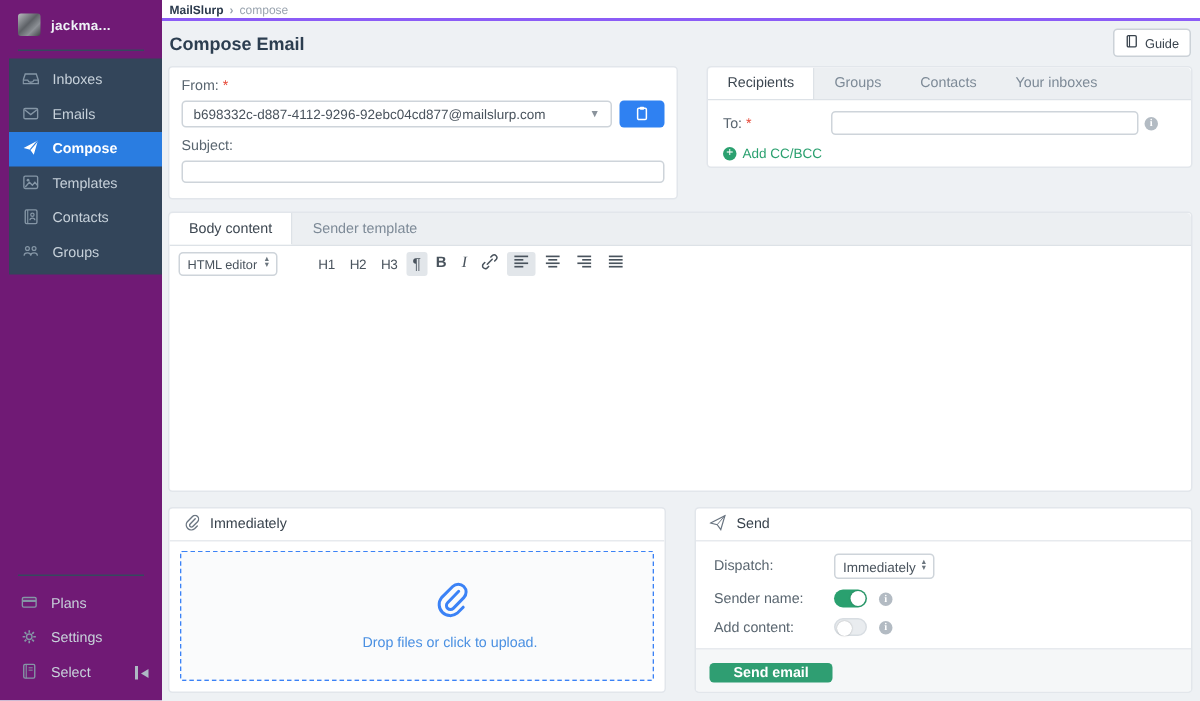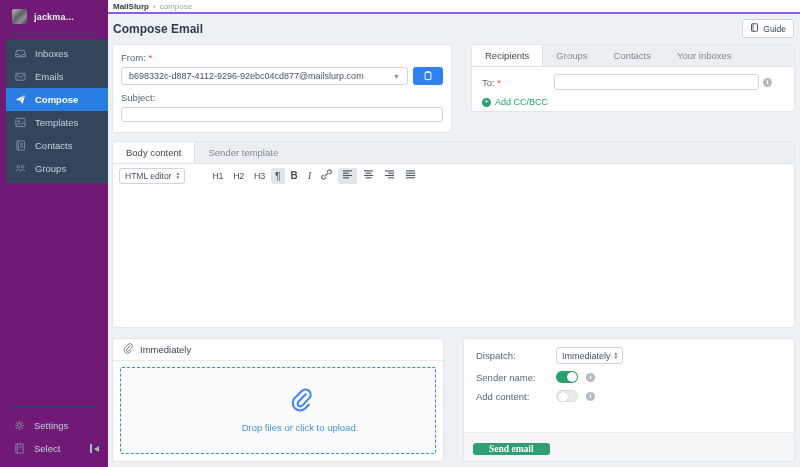--- a/index.html
+++ b/index.html
@@ -112,21 +112,21 @@
   .sm-select { height:17px; padding:0 5px; gap:4px; font-size:9px; }
   .toggle { width:22px; height:12px; border-radius:6px; position:relative; margin-right:8px; cursor:pointer; }
   .toggle.on { background:#2aa06f; }
   .toggle.off { background:#e9ecef; border:1px solid #d8dde2; }
   .knob { position:absolute; top:1px; width:10px; height:10px; border-radius:50%; background:#fff;
           box-shadow:0 0 1px rgba(0,0,0,.35); }
   .toggle.on .knob { right:1px; }
   .toggle.off .knob { left:0.5px; top:0.5px; }
   .cfoot { margin-top:auto; background:#f5f7f8; border-top:1px solid #e7eaee; padding:5px 9px; }
   .sendbtn { background:#2f9e72; color:#fff; border:none; border-radius:3px; font-size:9.5px;
-             font-weight:bold; padding:1px 16px; cursor:pointer;font-family:Liberation Serif, serif; }
+             font-weight:bold; padding:1px 16px; cursor:pointer; }
 </style>
 </head>
 <body>
 
 <div class="app">
 
   <aside class="sidebar">
     <div class="user">
       <span class="avatar"></span>
       <span class="uname">jackma...</span>
@@ -177,20 +177,27 @@
               <circle cx="3.6" cy="4" r="1.4" fill="none" stroke="#8596a6" stroke-width=".9"></circle>
               <circle cx="8.4" cy="4" r="1.4" fill="none" stroke="#8596a6" stroke-width=".9"></circle>
               <path d="M1.2 9.2c0-2.6 4.8-2.6 4.8 0M6 9.2c0-2.6 4.8-2.6 4.8 0" fill="none" stroke="#8596a6" stroke-width=".9"></path>
             </svg></span>
         <span class="nlabel">Groups</span>
       </div>
     </nav>
 
     <div class="sbottom">
       <div class="sdiv"></div>
+      <div class="bitem">
+        <span><svg width="11" height="11" viewBox="0 0 12 12">
+              <rect x="1" y="2.5" width="10" height="7" rx="1" fill="none" stroke="#8596a6" stroke-width="1"></rect>
+              <rect x="1" y="4.2" width="10" height="1.6" fill="#8596a6"></rect>
+            </svg></span>
+        <span class="nlabel">Plans</span>
+      </div>
       <div class="bitem">
         <span><svg width="11" height="11" viewBox="0 0 12 12">
               <circle cx="6" cy="6" r="2" fill="none" stroke="#8596a6" stroke-width="1"></circle>
               <g stroke="#8596a6" stroke-width="1.2">
                 <path d="M6 1.2v1.9M6 8.9v1.9M1.2 6h1.9M8.9 6h1.9M2.6 2.6l1.3 1.3M8.1 8.1l1.3 1.3M2.6 9.4l1.3-1.3M8.1 3.9l1.3-1.3"></path>
               </g>
             </svg></span>
         <span class="nlabel">Settings</span>
       </div>
       <div class="bitem">
@@ -351,20 +358,27 @@
             <div class="dropzone">
               <span><svg width="24" height="24" viewBox="0 0 12 12">
                     <path d="M8.9 3.1 5.2 6.9a1.3 1.3 0 0 0 1.9 1.9l3.5-3.6A2.6 2.6 0 0 0 6.9 1.5L3.2 5.2a3.7 3.7 0 0 0 5.2 5.2l2-2" fill="none" stroke="#3b82f6" stroke-width="1" stroke-linecap="round"></path>
                   </svg></span>
               <div class="dz-text">Drop files or click to upload.</div>
             </div>
           </div>
         </section>
 
         <section class="card send-card">
+          <div class="chead">
+            <span><svg width="11" height="11" viewBox="0 0 12 12">
+                  <path d="M.8 6.2 11.2.8 8.2 11 5.6 7.4z" fill="none" stroke="#6b7682" stroke-width=".9"></path>
+                  <path d="M5.6 7.4 11.2.8" stroke="#6b7682" stroke-width=".7"></path>
+                </svg></span>
+            <span>Send</span>
+          </div>
           <div class="send-body">
             <div class="srow">
               <span class="slabel">Dispatch:</span>
               <div class="select sm-select">
                 <span>Immediately</span>
                 <span class="dcarets">
                     <span>▴</span>
                     <span>▾</span>
                   </span>
               </div>

